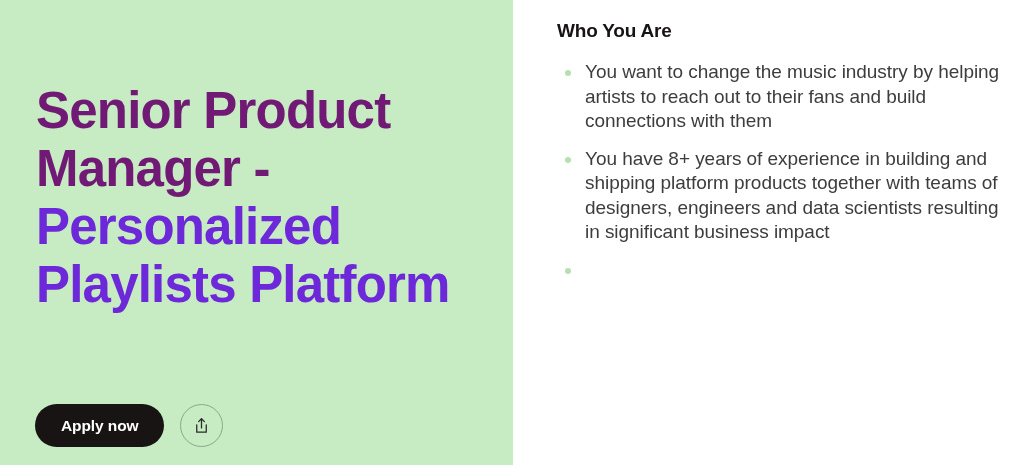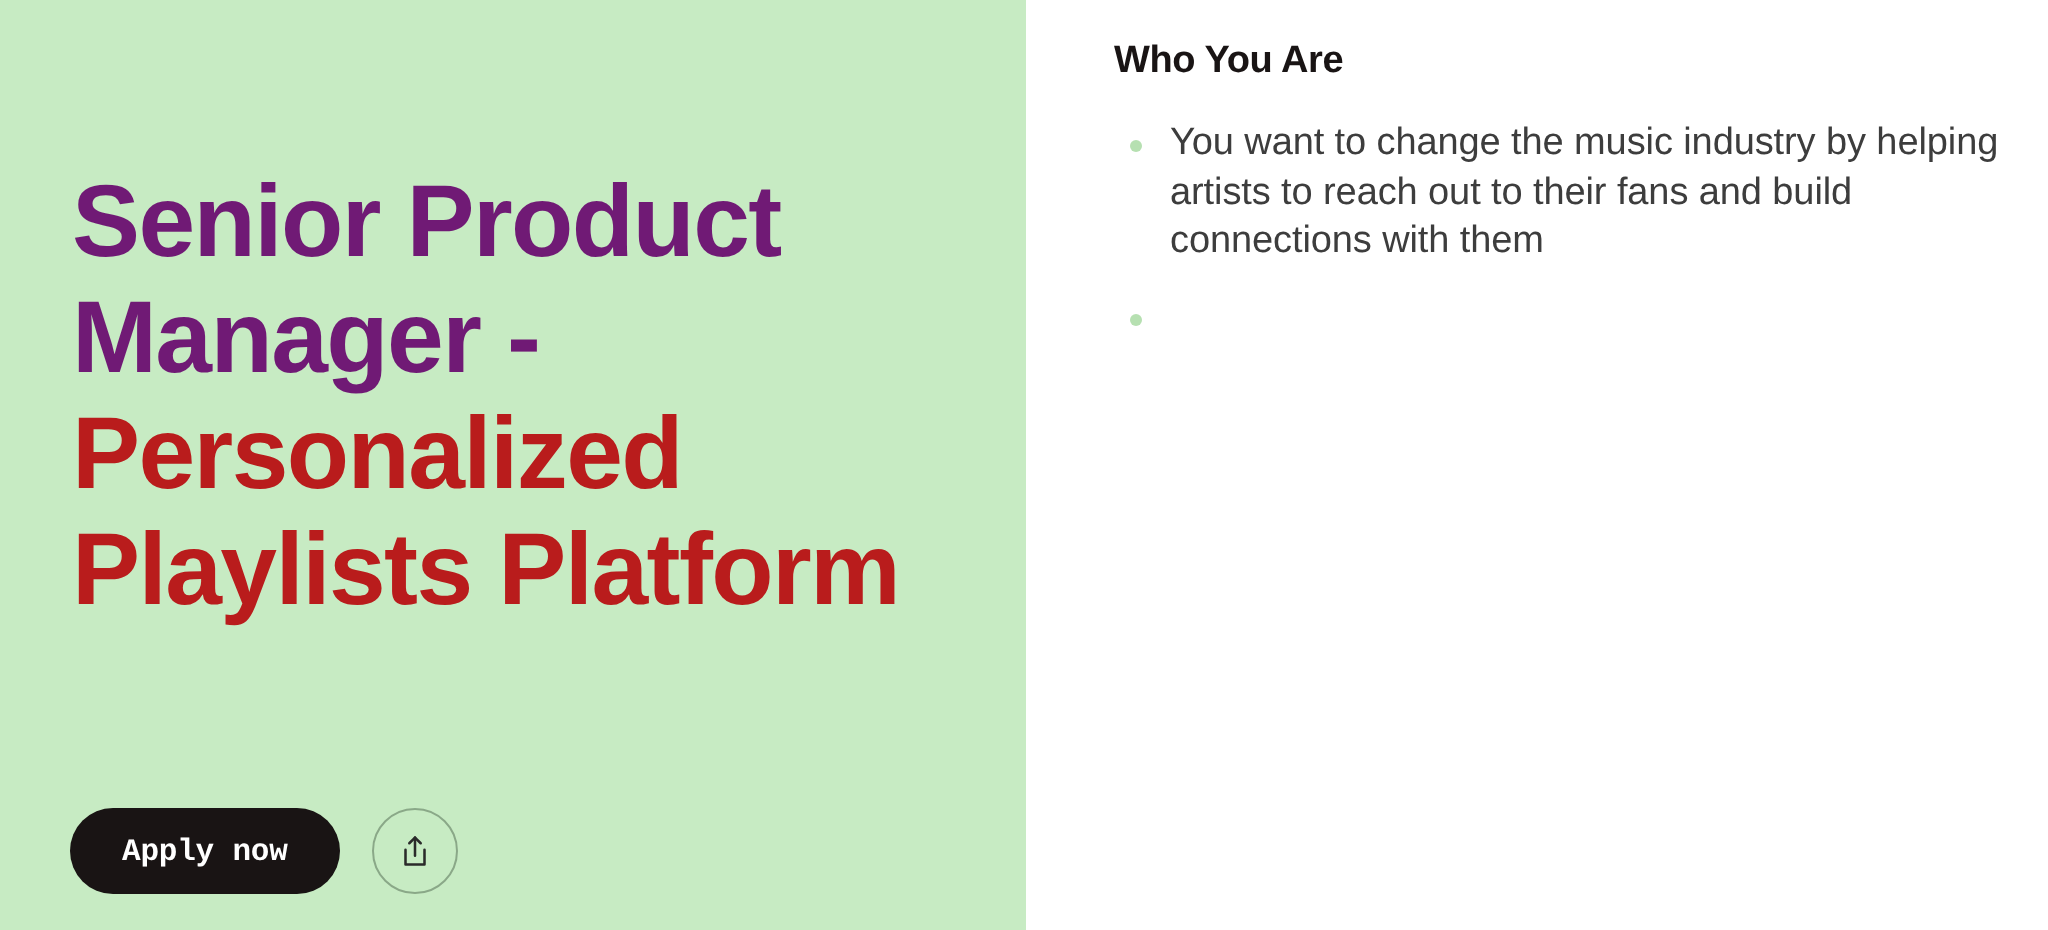--- a/index.html
+++ b/index.html
@@ -42,21 +42,21 @@
     letter-spacing: -0.8px;
     color: #1b1b1b;
   }
 
   .hero-title .title-main {
     color: #701a75;
     display: inline;
   }
 
   .hero-title .title-sub {
-    color: #b91c1c;
+    color: #6d28d9;
     display: inline;
   }
 
   .hero-actions {
     position: absolute;
     left: 35px;
     top: 404px;
     display: flex;
     align-items: center;
     gap: 16px;
@@ -65,21 +65,21 @@
   .apply-btn {
     display: flex;
     align-items: center;
     justify-content: center;
     height: 43px;
     padding: 0 26px;
     border: none;
     border-radius: 999px;
     background: #191414;
     color: #ffffff;
-    font-family: Liberation Mono, monospace;
+    font-family: Liberation Sans, sans-serif;
     font-size: 15.5px;
     font-weight: 600;
     letter-spacing: -0.1px;
     cursor: pointer;
     white-space: nowrap;
   }
 
   .share-btn {
     width: 43px;
     height: 43px;
@@ -171,18 +171,22 @@
 
     <h2 class="section-heading">Who You Are</h2>
 
     <ul class="bullet-list">
       <li class="bullet-item">
         <span class="bullet-dot"></span>
         <span>You want to change the music industry by helping artists to reach out to their fans and build connections with them</span>
       </li>
       <li class="bullet-item">
         <span class="bullet-dot"></span>
+        <span>You have 8+ years of experience in building and shipping platform products together with teams of designers, engineers and data scientists resulting in significant business impact</span>
+      </li>
+      <li class="bullet-item">
+        <span class="bullet-dot"></span>
       </li>
     </ul>
 
   </section>
 
 </div>
 
 </body></html>

